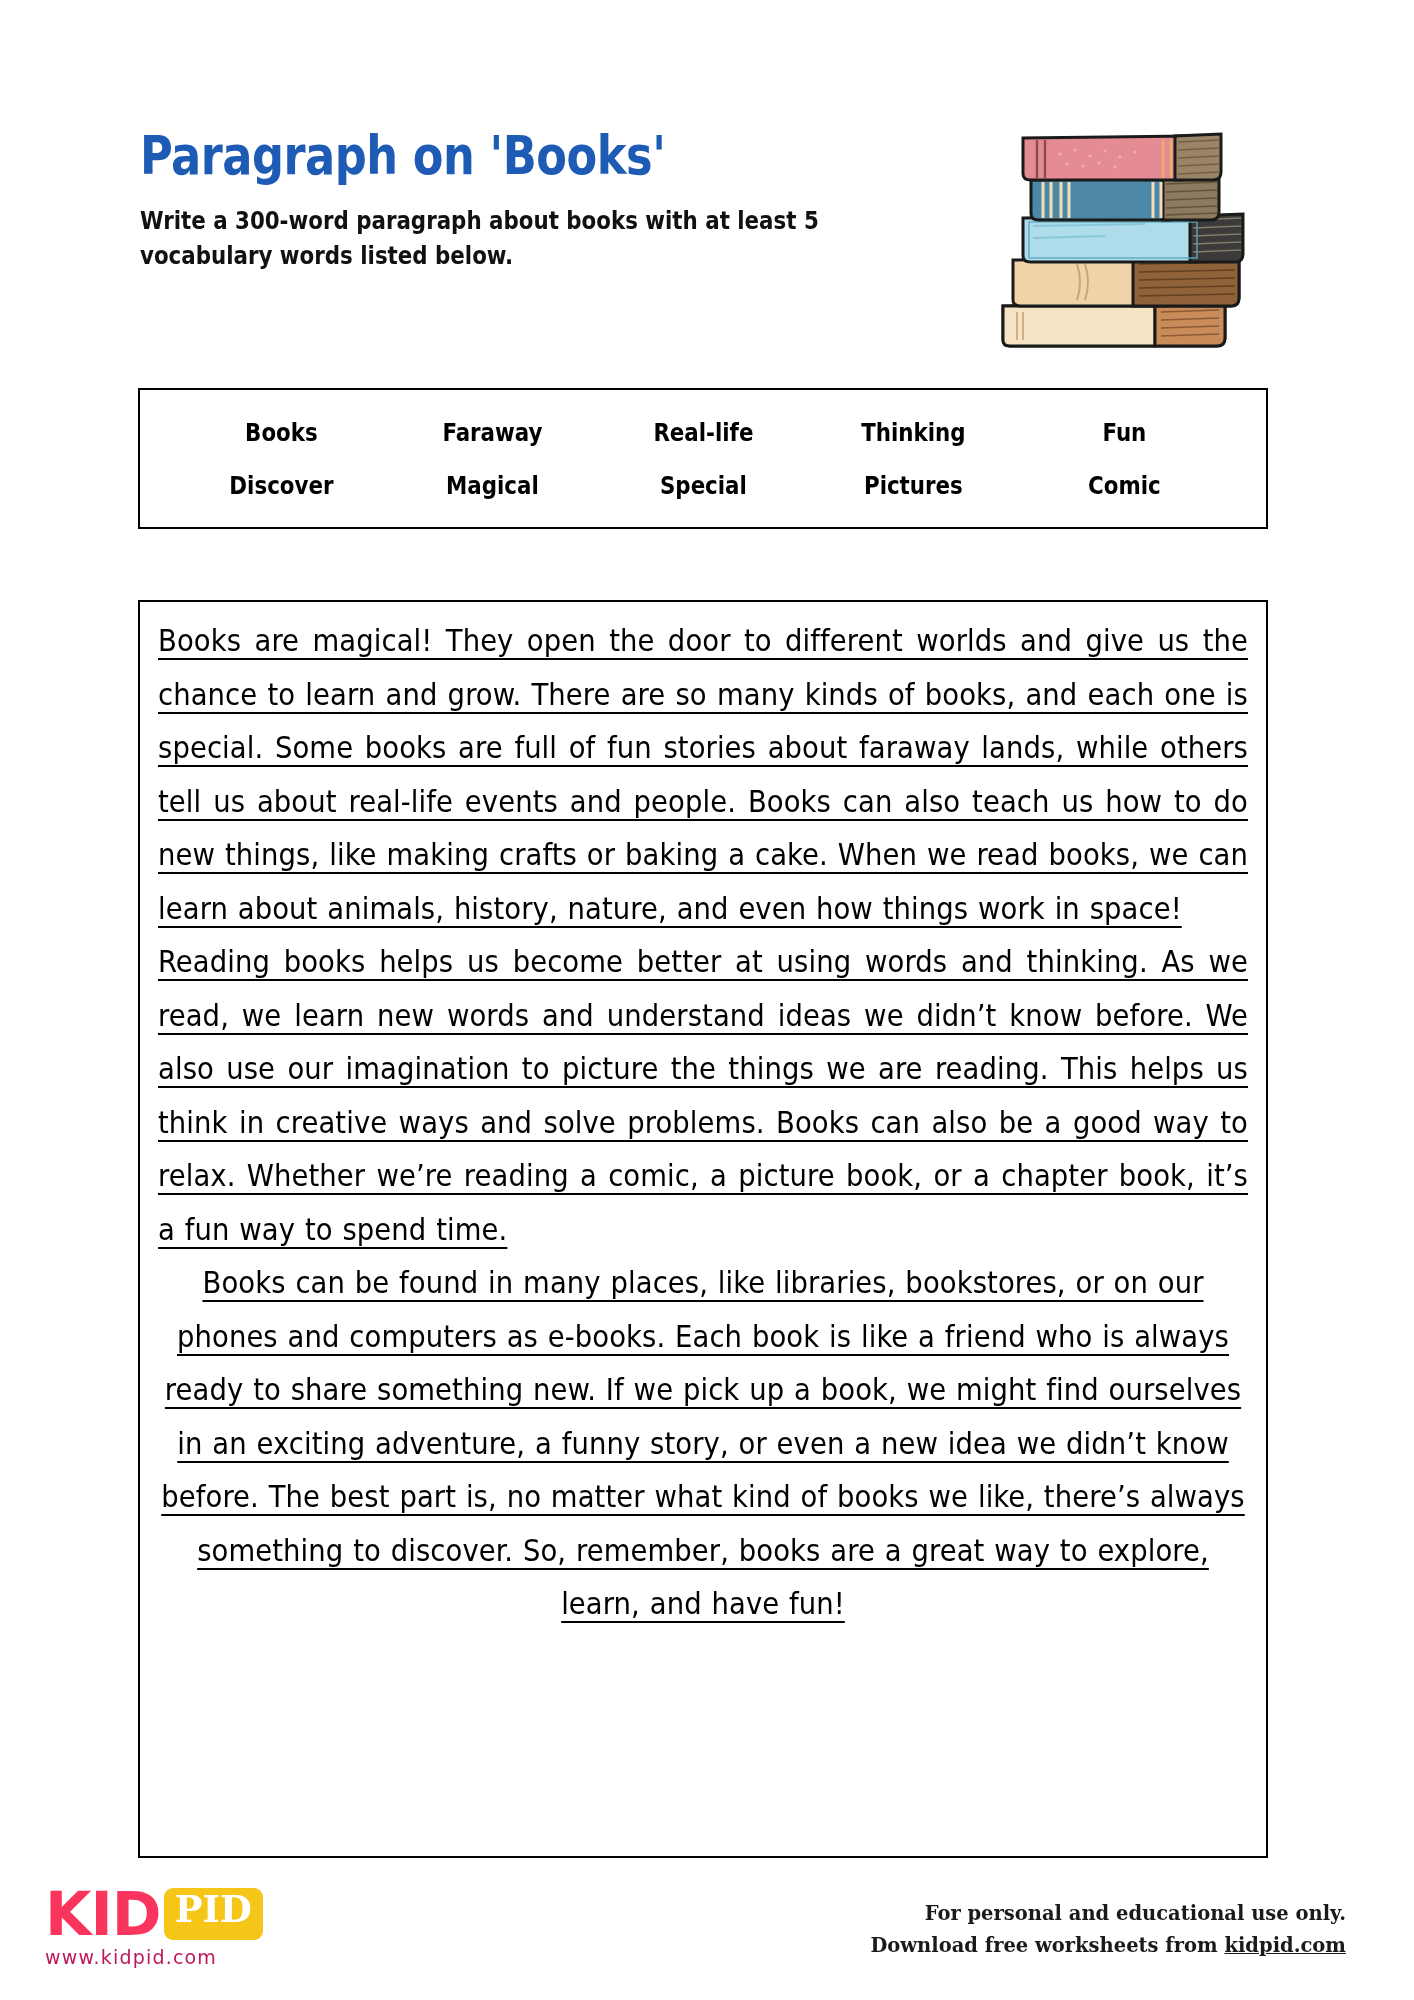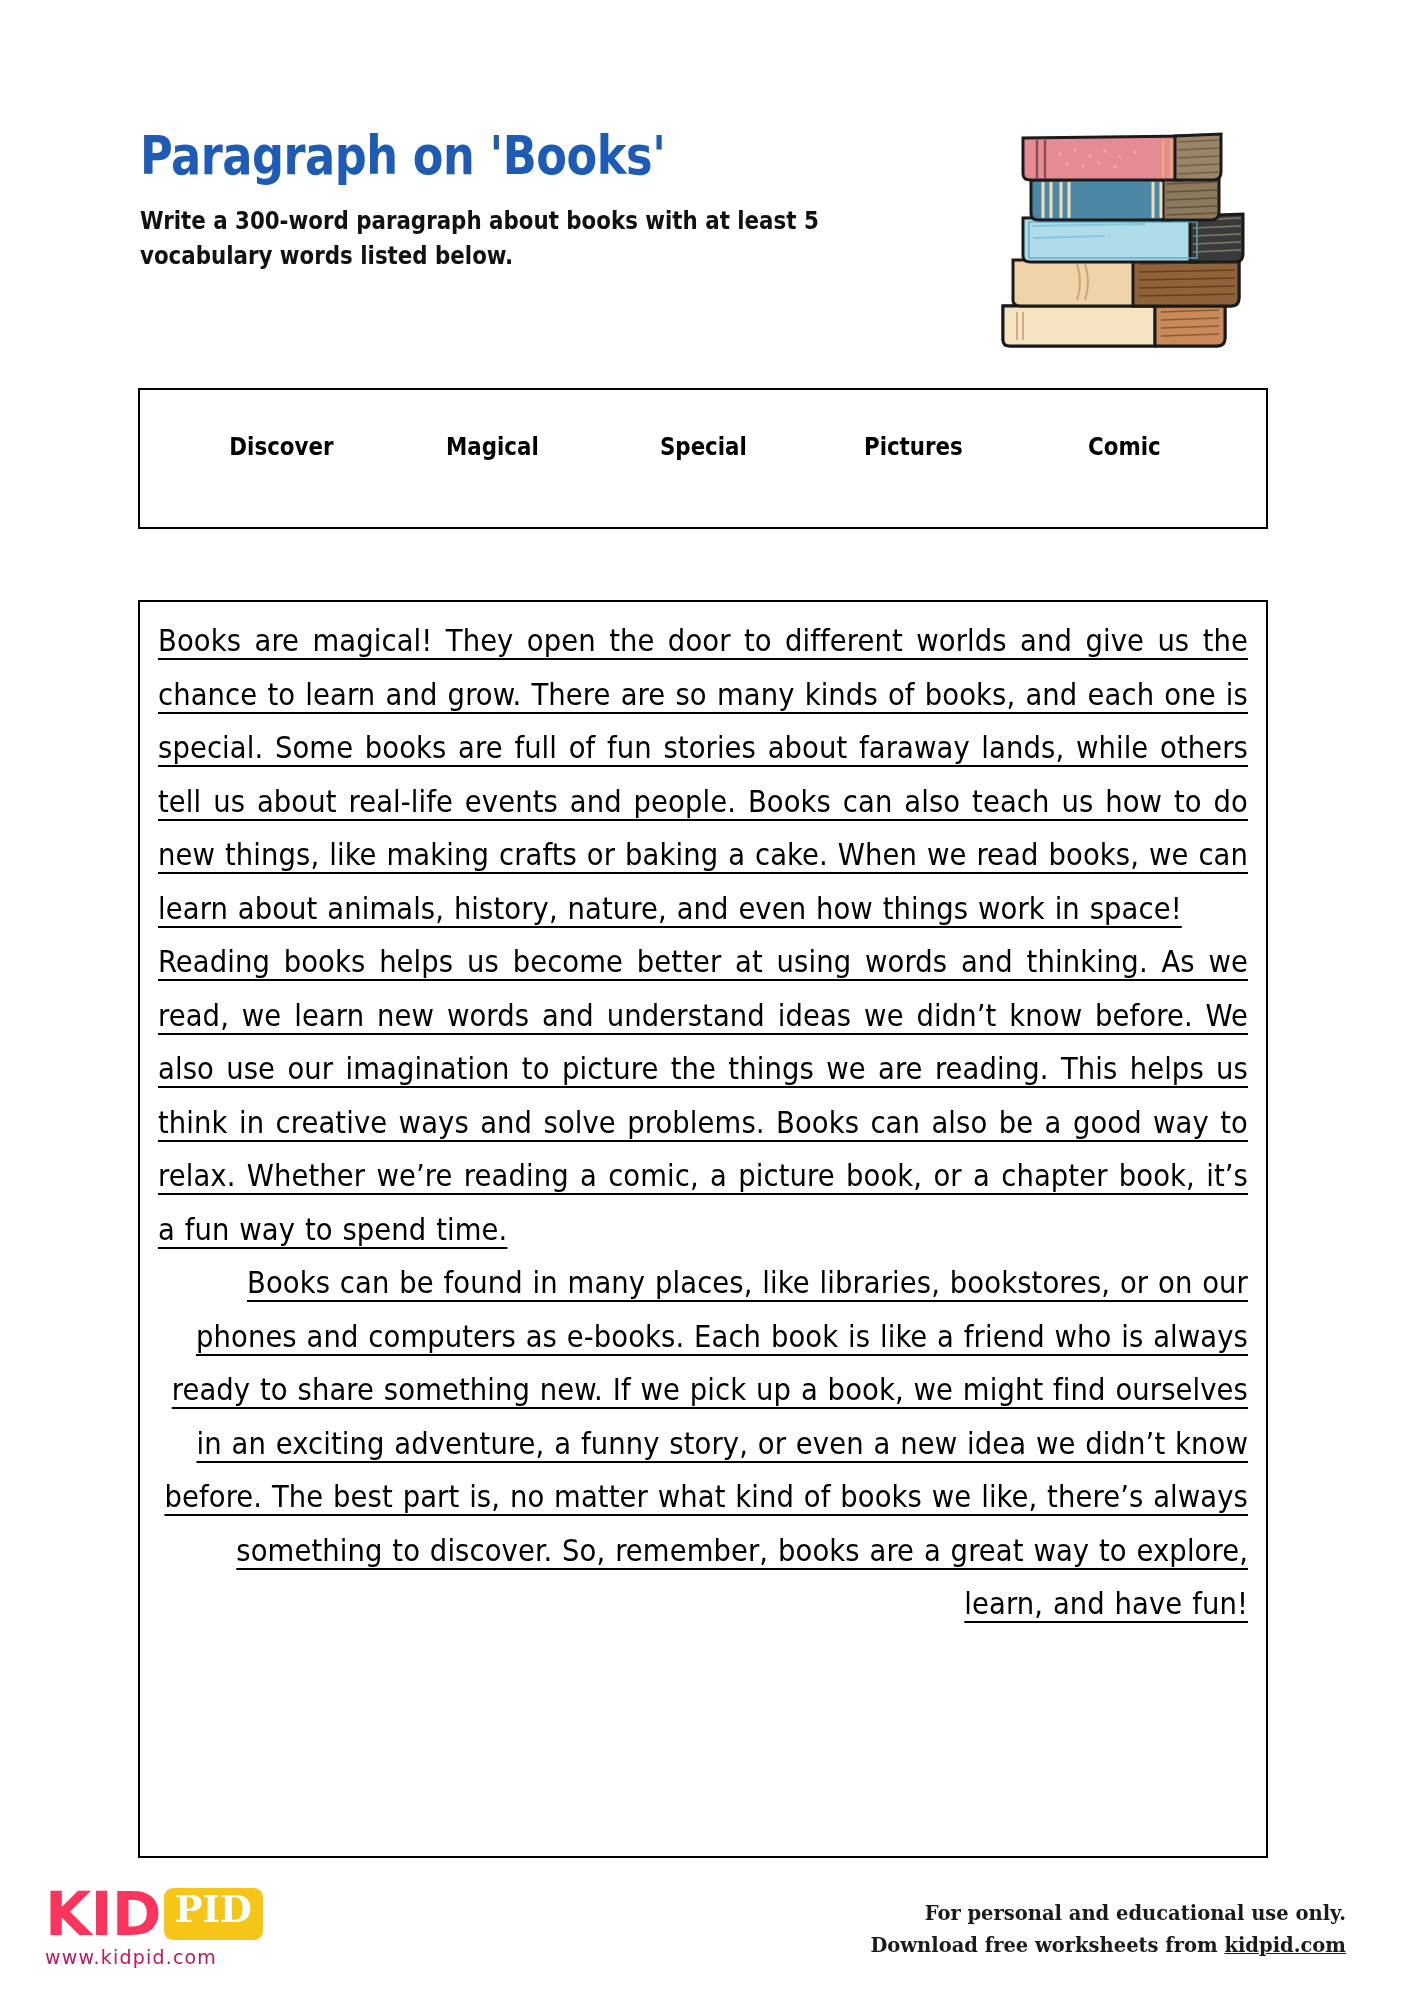--- a/index.html
+++ b/index.html
@@ -102,21 +102,21 @@
     font-weight: 400;
     color: #000000;
     line-height: 53.5px;
     text-align: justify;
     text-decoration: underline;
     text-decoration-thickness: 2px;
     text-underline-offset: 7px;
     letter-spacing: 0.1px;
     word-spacing: 1px;
   }
-  .answer-para:last-child { text-align: right; }
+  .answer-para:last-child { text-align: center; }
 
   
   .footer-logo {
     position: absolute;
     left: 45px;
     top: 1888px;
     width: 320px;
   }
   .logo-row {
     display: flex;
@@ -232,20 +232,27 @@
             <circle cx="98" cy="66" r="1.6"></circle>
           <circle cx="114" cy="63" r="1.6"></circle>
             <circle cx="130" cy="67" r="1.6"></circle>
         </g>
       </g>
     </svg>
   </div>
 
   <div class="vocab-box">
     <div class="vocab-row">
+      <div class="vocab-cell">Books</div>
+      <div class="vocab-cell">Faraway</div>
+      <div class="vocab-cell">Real-life</div>
+      <div class="vocab-cell">Thinking</div>
+      <div class="vocab-cell">Fun</div>
+    </div>
+    <div class="vocab-row">
       <div class="vocab-cell">Discover</div>
       <div class="vocab-cell">Magical</div>
       <div class="vocab-cell">Special</div>
       <div class="vocab-cell">Pictures</div>
       <div class="vocab-cell">Comic</div>
     </div>
   </div>
 
   <div class="answer-box">
     <p class="answer-para">Books are magical! They open the door to different worlds and give us the chance to learn and grow. There are so many kinds of books, and each one is special. Some books are full of fun stories about faraway lands, while others tell us about real-life events and people. Books can also teach us how to do new things, like making crafts or baking a cake. When we read books, we can learn about animals, history, nature, and even how things work in space!</p>

